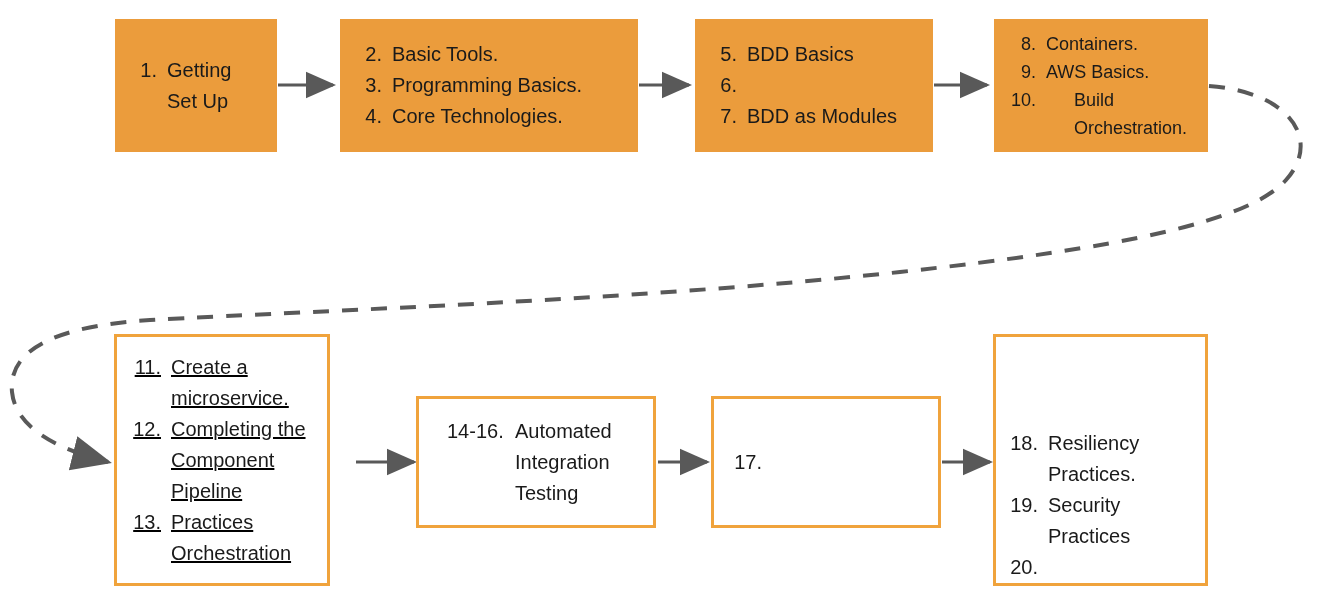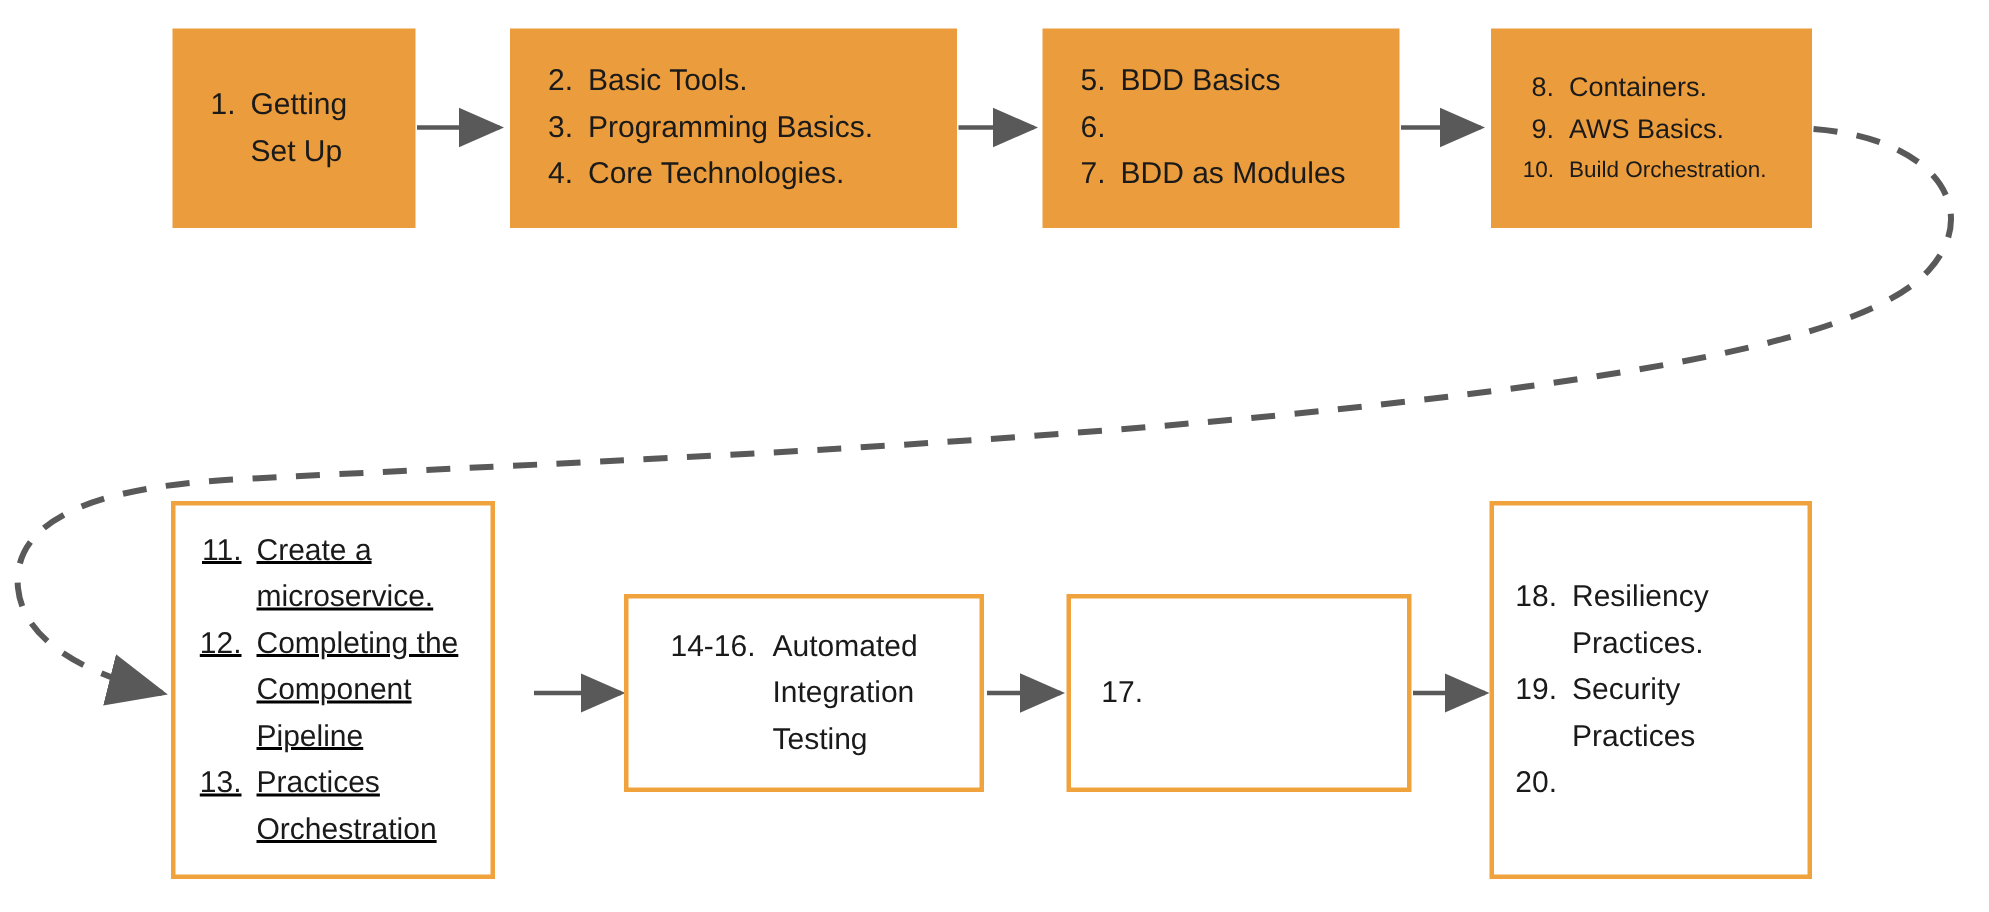--- a/index.html
+++ b/index.html
@@ -129,21 +129,21 @@
 
   <div class="node filled" style="left:994px; top:19px; width:214px; height:133px; padding:0 8px 0 8px; font-size:18px;">
     <div class="item" style="font-size:18px; line-height:28px;">
       <span class="num num-w-md">8.</span>
       <span class="txt">Containers.</span>
     </div>
     <div class="item" style="font-size:18px; line-height:28px;">
       <span class="num num-w-md">9.</span>
       <span class="txt">AWS Basics.</span>
     </div>
-    <div class="item" style="font-size:15px; line-height:28px;">
+    <div class="item" style="font-size:18px; line-height:28px;gap:28px;">
       <span class="num num-w-md">10.</span>
       <span class="txt">Build Orchestration.</span>
     </div>
   </div>
 
   <div class="node outlined" style="left:114px; top:334px; width:216px; height:252px; padding:0 10px 0 10px;text-decoration:underline;">
     <div class="item">
       <span class="num num-w-md">11.</span>
       <span class="txt">Create a microservice.</span>
     </div>
@@ -163,21 +163,21 @@
       <span class="txt">Automated Integration Testing</span>
     </div>
   </div>
 
   <div class="node outlined" style="left:711px; top:396px; width:230px; height:132px; padding:0 10px 0 14px;">
     <div class="item">
       <span class="num num-w-md">17.</span>
     </div>
   </div>
 
-  <div class="node outlined" style="left:993px; top:334px; width:215px; height:252px; padding:0 8px 0 8px;">
+  <div class="node outlined" style="left:993px; top:334px; width:215px; height:252px; padding:0 8px 0 8px;justify-content:flex-end;">
     <div class="item">
       <span class="num num-w-md">18.</span>
       <span class="txt">Resiliency Practices.</span>
     </div>
     <div class="item">
       <span class="num num-w-md">19.</span>
       <span class="txt">Security Practices</span>
     </div>
     <div class="item">
       <span class="num num-w-md">20.</span>

